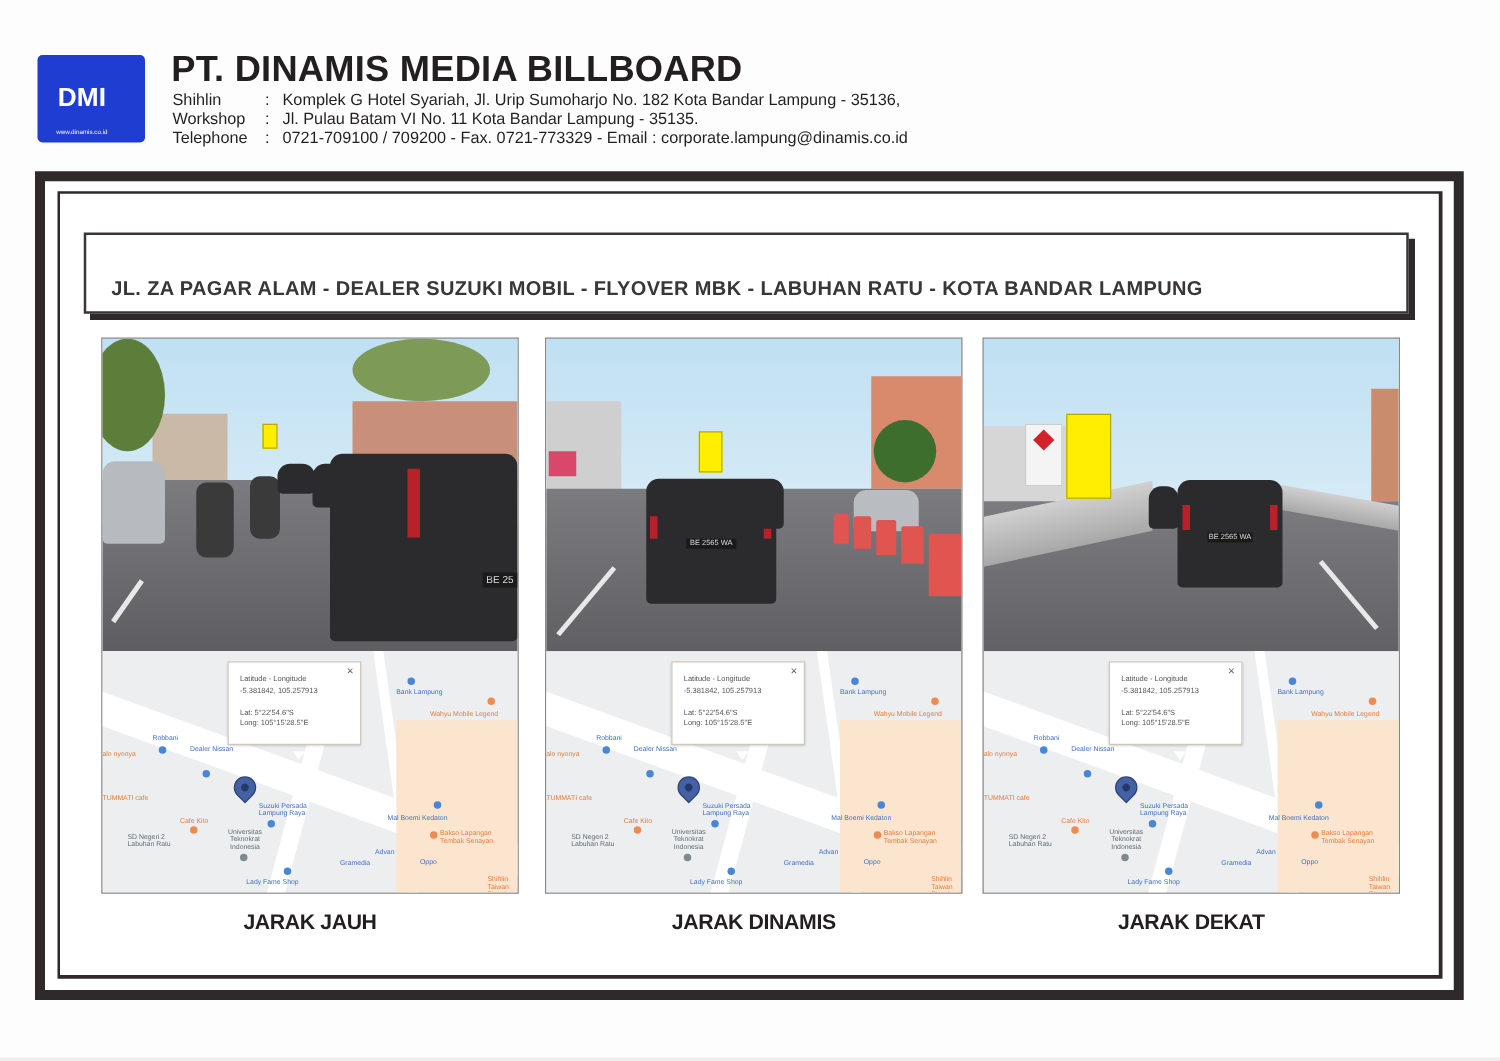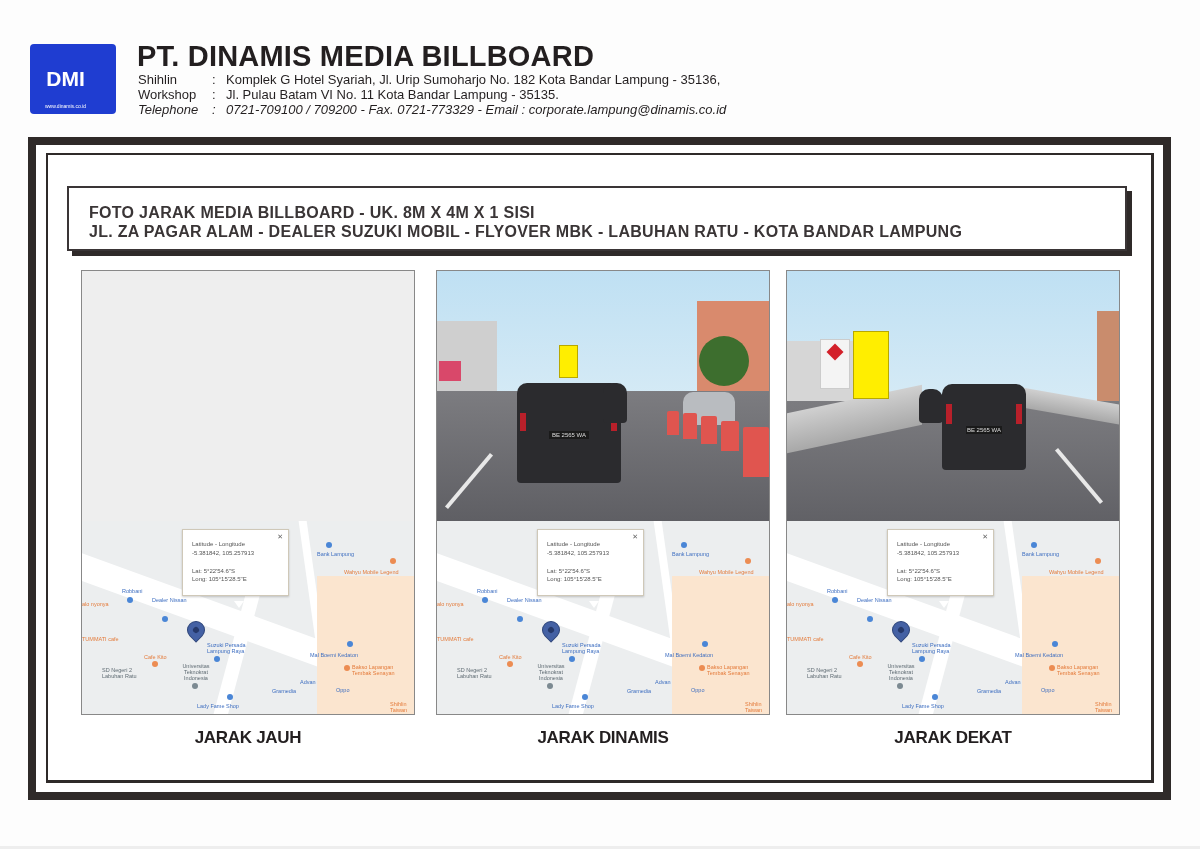--- a/index.html
+++ b/index.html
@@ -69,34 +69,52 @@
   <div class="logo-text">DMI</div>
   <div class="logo-url">www.dinamis.co.id</div>
 </div>
 <div class="company">PT. DINAMIS MEDIA BILLBOARD</div>
 <div class="info" style="top:72px;">
   <span class="lbl">Shihlin</span><span class="sep">:</span><span>Komplek G Hotel Syariah, Jl. Urip  Sumoharjo No. 182 Kota Bandar Lampung - 35136,</span>
 </div>
 <div class="info" style="top:87px;">
   <span class="lbl">Workshop</span><span class="sep">:</span><span>Jl. Pulau Batam  VI  No. 11 Kota Bandar Lampung - 35135.</span>
 </div>
-<div class="info" style="top:102px;font-style:italic;">
+<div class="info" style="top:102px;">
   <span class="lbl">Telephone</span><span class="sep">:</span><span>0721-709100 / 709200 - Fax. 0721-773329 - Email : corporate.lampung@dinamis.co.id</span>
 </div>
 
 <div class="frame-outer"></div>
 <div class="frame-inner"></div>
 
 <div class="title-shadow"></div>
 <div class="title-box">
-  <div class="title-line" style="top:16px;">FOTO JARAK MEDIA BILLBOARD - UK. 8M X 4M X 1 SISI</div>
   <div class="title-line" style="top:35px;">JL. ZA PAGAR ALAM - DEALER SUZUKI MOBIL - FLYOVER MBK - LABUHAN RATU - KOTA BANDAR LAMPUNG</div>
 </div>
 
 <div class="panel" style="left:81px;">
+  <div class="photo">
+    <div class="sky"></div>
+    <div class="bldg" style="left:40px;top:60px;width:60px;height:60px;background:#c9b9a6;"></div>
+    <div class="bldg" style="left:200px;top:50px;width:132px;height:70px;background:#c8907a;"></div>
+    <div class="tree" style="left:-10px;top:0px;width:60px;height:90px;"></div>
+    <div class="tree" style="left:200px;top:0px;width:110px;height:50px;background:#7e9a57;"></div>
+    <div class="road" style="top:45%;"></div>
+    <div class="billboard" style="left:128px;top:68px;width:10px;height:18px;"></div>
+    <div class="car" style="left:0px;top:98px;width:50px;height:66px;background:#b7bbbf;"></div>
+    <div class="car" style="left:75px;top:115px;width:30px;height:60px;background:#3a3a3a;border-radius:8px;"></div>
+    <div class="car" style="left:118px;top:110px;width:24px;height:50px;background:#3a3a3a;border-radius:8px;"></div>
+    <div class="car" style="left:140px;top:100px;width:30px;height:24px;"></div>
+    <div class="car" style="left:168px;top:100px;width:40px;height:35px;"></div>
+    <div class="car" style="left:182px;top:92px;width:150px;height:150px;">
+      <div class="taillight" style="left:62px;top:12px;width:10px;height:55px;"></div>
+      <div class="plate" style="left:122px;top:95px;width:28px;height:12px;line-height:12px;font-size:8px;">BE 25</div>
+    </div>
+    <div class="lane" style="left:18px;top:190px;width:4px;height:40px;transform:rotate(35deg);"></div>
+  </div>
   <div class="map">
     <div class="road-w" style="left:-40px;top:95px;width:420px;height:26px;transform:rotate(20deg);"></div>
     <div class="road-w" style="left:150px;top:40px;width:14px;height:170px;transform:rotate(15deg);"></div>
     <div class="road-w" style="left:230px;top:-10px;width:8px;height:210px;transform:rotate(-8deg);"></div>
     <div class="mall" style="left:235px;top:55px;width:97px;height:138px;"></div>
     <div class="popup">
       <span class="popup-close">✕</span>
       <div class="popup-line" style="top:11px;">Latitude - Longitude</div>
       <div class="popup-line" style="top:20px;">-5.381842, 105.257913</div>
       <div class="popup-line" style="top:38px;">Lat: 5°22'54.6"S</div>

